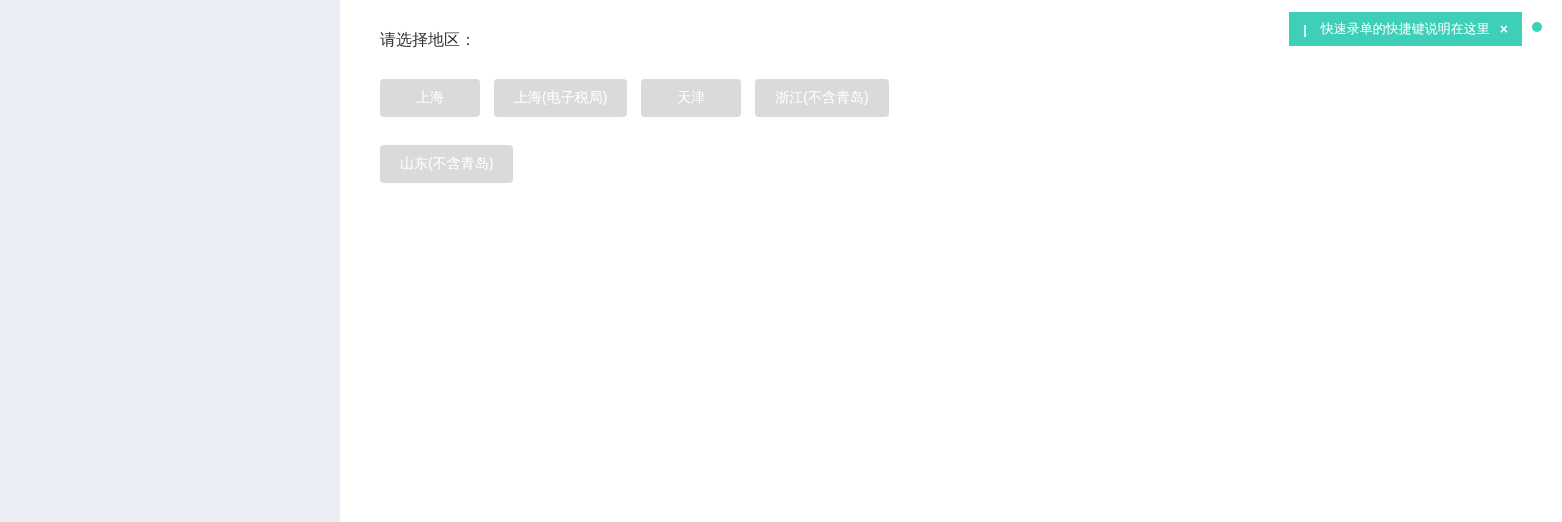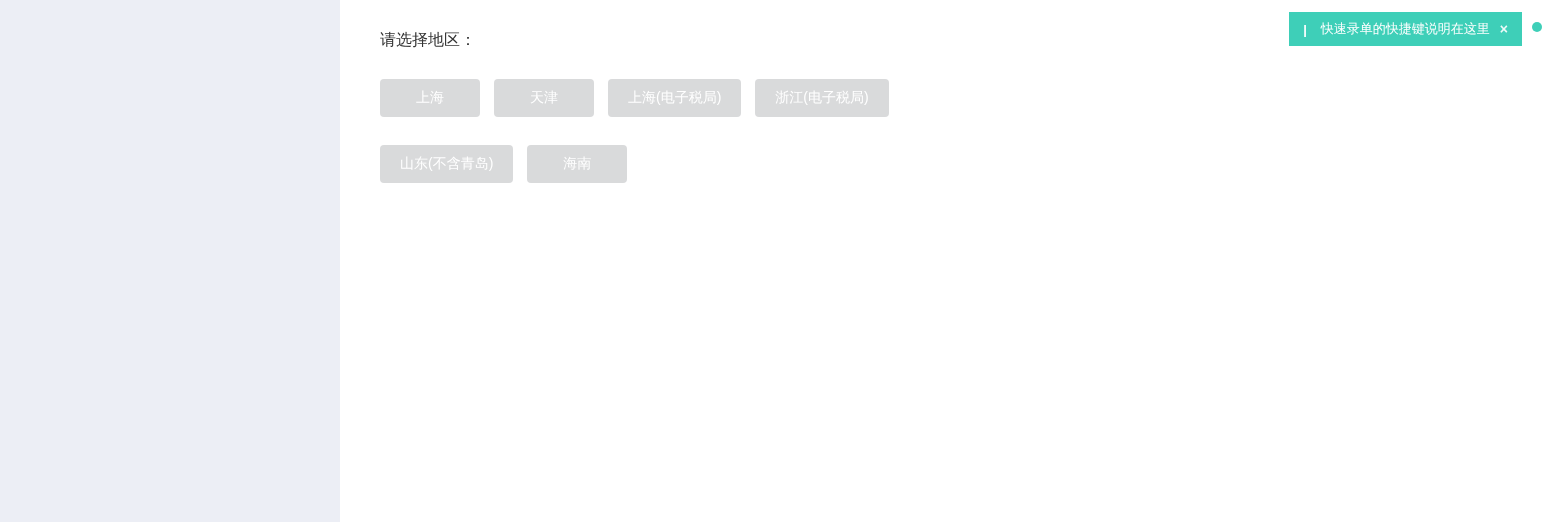--- a/index.html
+++ b/index.html
@@ -105,27 +105,26 @@
 </head>
 <body>
 
 <div class="sidebar"></div>
 
 <div class="main-content">
   <div class="page-title">请选择地区：</div>
   <div class="region-buttons" id="region-container">
   <div style="display: flex; gap: 14px; width: 100%;">
         <button class="region-btn">上海</button>
+        <button class="region-btn">上海(电子税局)</button>
         <button class="region-btn">天津</button>
-        <button class="region-btn">上海(电子税局)</button>
-        <button class="region-btn">浙江(电子税局)</button>
+        <button class="region-btn">浙江(不含青岛)</button>
       </div>
       <div style="display: flex; gap: 14px; width: 100%; margin-top: 14px;">
         <button class="region-btn">山东(不含青岛)</button>
-        <button class="region-btn">海南</button>
       </div>
     </div>
 </div>
 
 <div class="tooltip-banner">
   <span>快速录单的快捷键说明在这里</span>
   <span class="tooltip-close">×</span>
 </div>
 <div class="tooltip-dot"></div>
 

